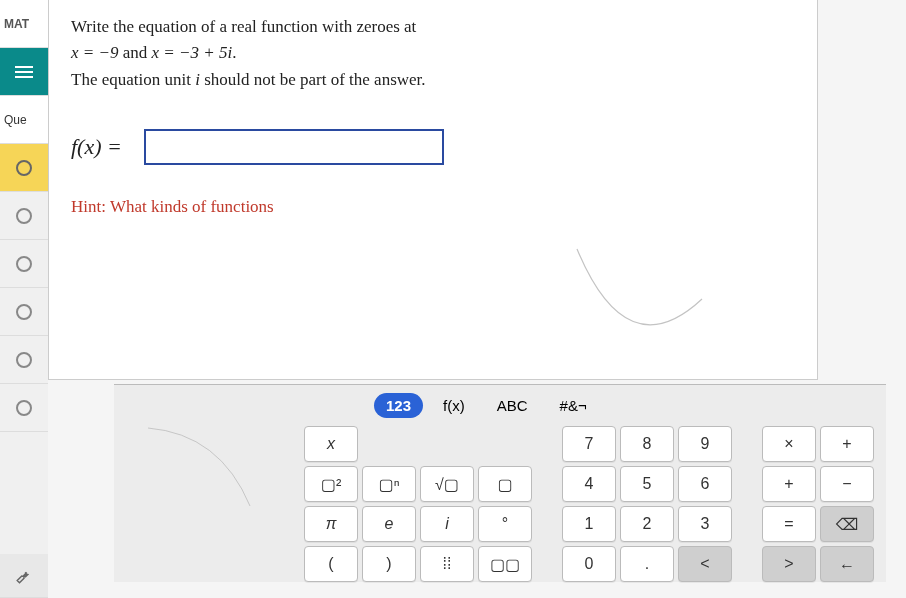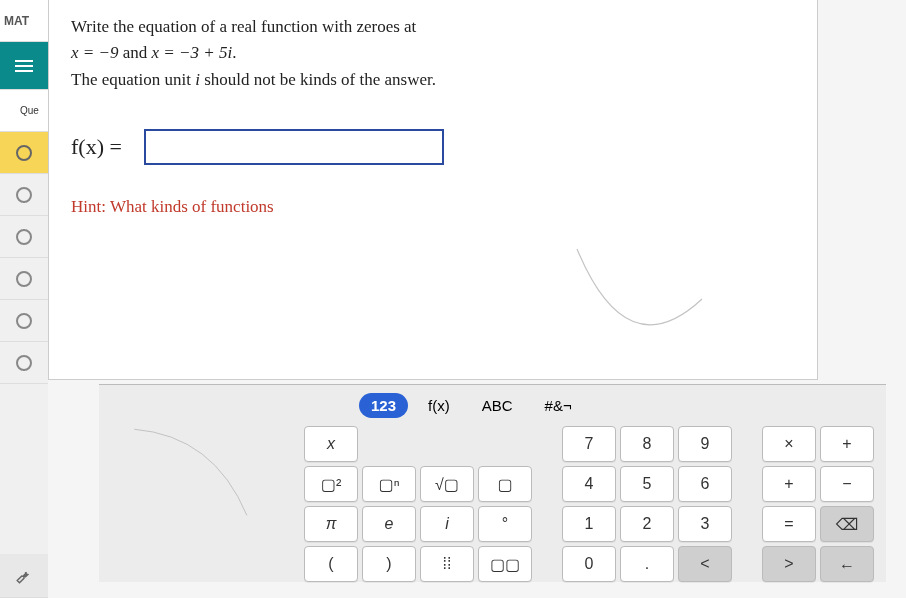--- a/index.html
+++ b/index.html
@@ -17,33 +17,33 @@
     height: 100%;
   }
   .sidebar {
     width: 48px;
     flex-shrink: 0;
     display: flex;
     flex-direction: column;
     background: #f0f0f0;
   }
   .side-tab {
-    height: 42px;
+    height: 48px;
     display: flex;
     align-items: center;
     justify-content: center;
     font-size: 12px;
     font-family: Arial, sans-serif;
     color: #333;
     cursor: pointer;
     border-bottom: 1px solid #ddd;
   }
   .side-tab.mat { background: #fff; color:#555; font-weight:600; padding-left:4px; justify-content:flex-start; overflow:hidden; }
   .side-tab.menu { background: #0a8a8a; color:#fff; font-size:18px; height:48px; }
-  .side-tab.que { background:#fff; color:#333; font-size:10px; padding-left:20px; justify-content:flex-start; overflow:hidden;}
+  .side-tab.que { background:#fff; color:#333; font-size:12px; padding-left:4px; justify-content:flex-start; overflow:hidden;}
   .side-tab.active { background:#f6d557; }
   .side-tab .circ {
     width:16px; height:16px; border:2px solid #888; border-radius:50%;
   }
   .side-tab.active .circ { border-color:#666; }
   .side-tab.tool {
     margin-top:auto; height:44px; background:#e8e8e8;
   }
   .main {
     flex:1;
@@ -67,21 +67,21 @@
     line-height:1.55;
   }
   .math-i { font-style:italic; }
   .answer-row {
     margin-top:36px;
     display:flex;
     align-items:center;
     font-size:22px;
     color:#222;
   }
-  .fx-label { margin-right:20px; }
+  .fx-label { font-style:italic; margin-right:20px; }
   .answer-input {
     width:300px;
     height:36px;
     border:2px solid #2a4aa0;
     background:#fff;
     margin:0 16px 0 2px;
   }
   .feedback {
     color:#c0392b;
     font-size:22px;
@@ -99,21 +99,21 @@
     width:140px;
     height:120px;
     pointer-events:none;
     opacity:0.5;
   }
 
   
   .keyboard {
     position:absolute;
     bottom:16px;
-    left:51px;
+    left:66px;
     right:20px;
     height:198px;
     background:#ececec;
     border-top:1px solid #bbb;
     font-family: Arial, sans-serif;
   }
   .kb-tabs {
     display:flex;
     gap:8px;
     padding:8px 0 6px 260px;
@@ -220,21 +220,21 @@
   </div>
 
   <div class="main">
     <div class="content-card">
       <div class="question-text">
         <div><span>Write the equation of a real function with zeroes at</span></div>
         <div>
           <span class="math-i">x = −9</span><span> and </span><span class="math-i">x = −3 + 5i</span><span>.</span>
         </div>
         <div>
-          <span>The equation unit </span><span class="math-i">i</span><span> should not be kinds of the answer.</span>
+          <span>The equation unit </span><span class="math-i">i</span><span> should not be part of the answer.</span>
         </div>
       </div>
 
       <div class="answer-row">
         <span class="fx-label">f(x) =</span>
         <div class="answer-input"></div>
       </div>
 
       <div class="hint">
         <div>Hint: What kinds of functions</div>

